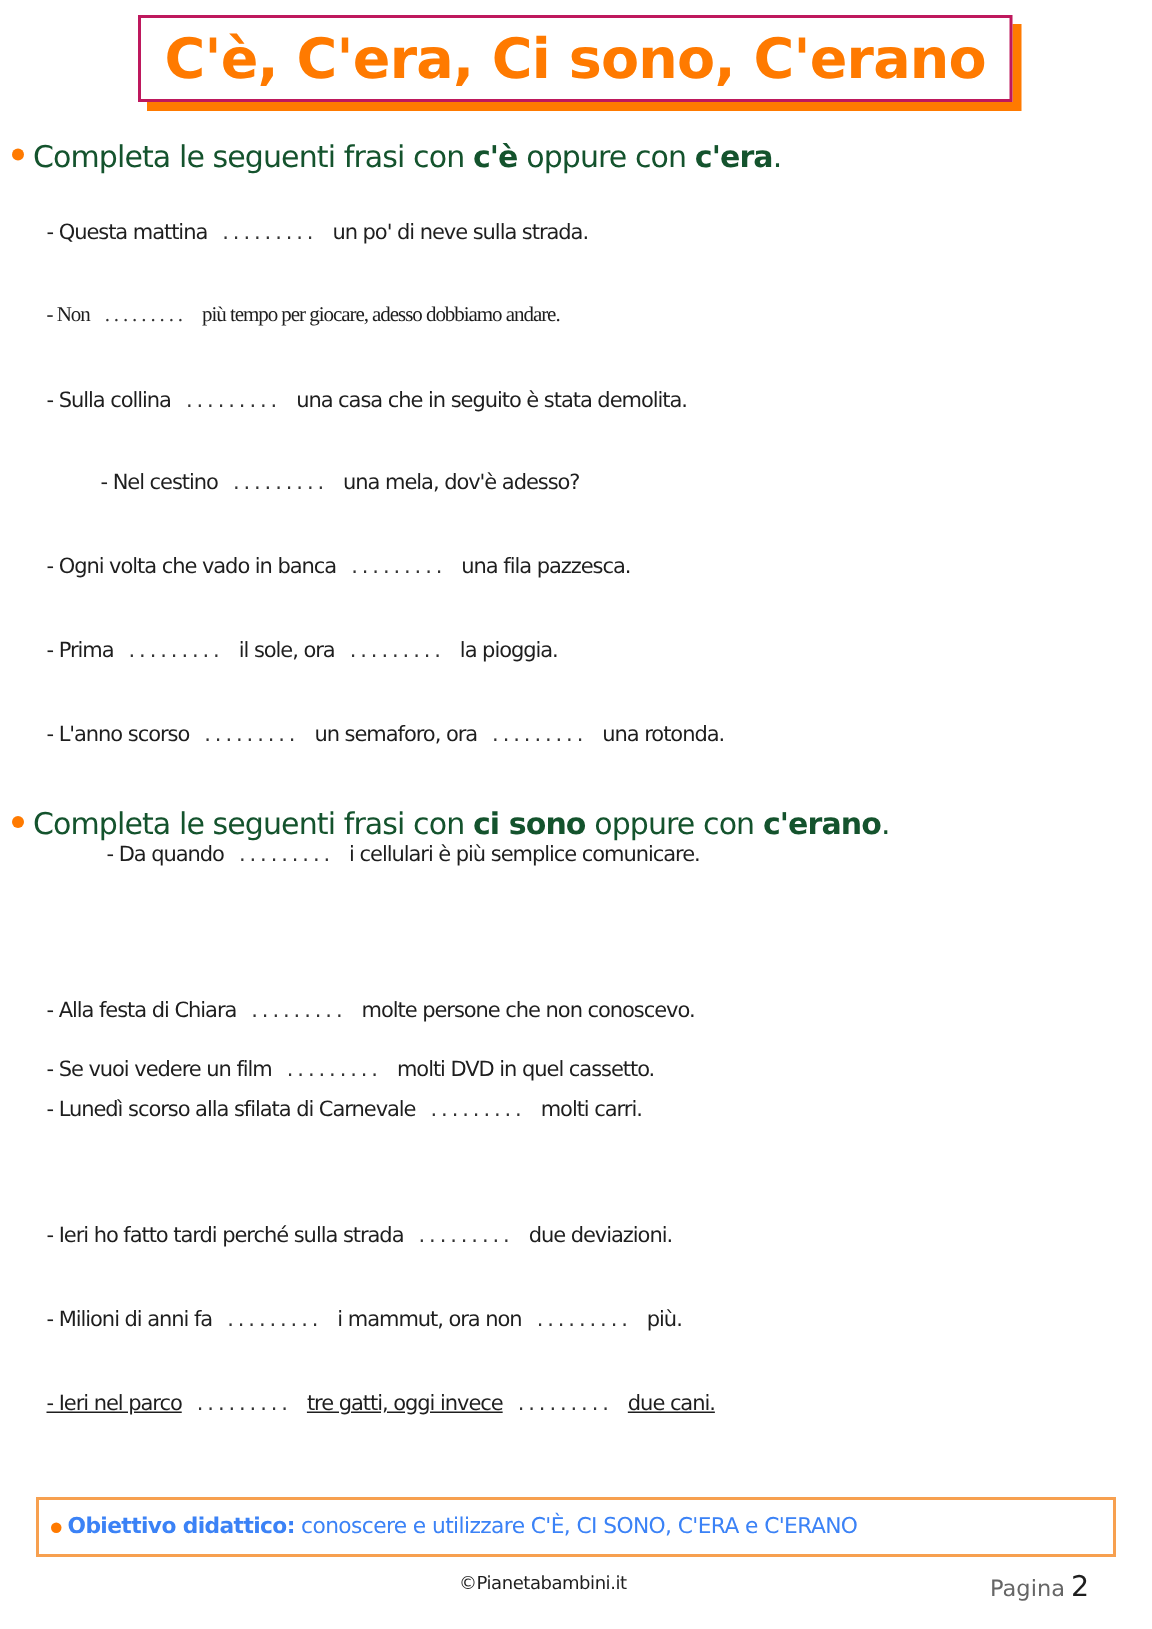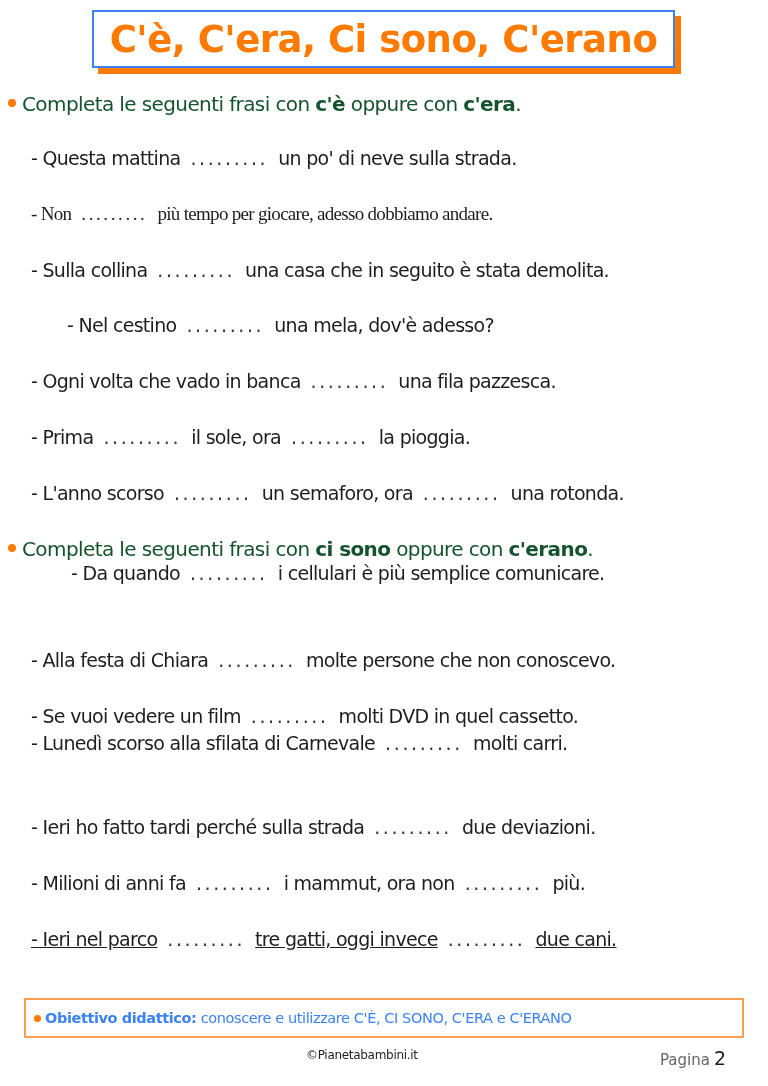--- a/index.html
+++ b/index.html
@@ -30,21 +30,21 @@
       height: 58px;
       background: #ff7a00;
     }
     .title-box {
       position: absolute;
       left: 0;
       top: 0;
       width: 579px;
       height: 54px;
       background: #ffffff;
-      border: 2px solid #3b82f6;
+      border: 2px solid #be185d;
       display: flex;
       align-items: center;
       justify-content: center;
     }
     .title-text {
       font-family: "DejaVu Sans", sans-serif;
       font-weight: bold;
       font-size: 37px;
       color: #ff7a00;
       letter-spacing: -0.5px;
@@ -66,21 +66,21 @@
       height: 8px;
       border-radius: 50%;
       background: #ff7a00;
       margin-right: 6px;
       margin-top: -2px;
     }
     .bold { font-weight: bold; }
     .item {
       position: absolute;
       left: 31px;
-      font-size: 19px;
+      font-size: 14px;
       letter-spacing: -0.7px;
       white-space: nowrap;
       color: #1e1e1e;
     }
     .gap {
       display: inline-block;
       letter-spacing: 2.6px;
       margin: 0 10px;
       color: #333;
     }
@@ -173,21 +173,21 @@
 </div>
 
 <div class="section-head" style="top:537px;">
   <span class="bullet"></span>
   <span>Completa le seguenti frasi con </span>&nbsp;<span class="bold">ci sono</span>&nbsp;<span> oppure con </span>&nbsp;<span class="bold">c'erano</span><span>.</span>
 </div>
 
 <div class="item" style="top:562px;margin-left:40px;">
   <span>- Da quando</span><span class="gap">.........</span><span>i cellulari è più semplice comunicare.</span>
 </div>
-<div class="item" style="top:649px;text-align:right;">
+<div class="item" style="top:666px;text-align:right;">
   <span>- Alla festa di Chiara</span><span class="gap">.........</span><span>molte persone che non conoscevo.</span>
 </div>
 <div class="item" style="top:705px;">
   <span>- Se vuoi vedere un film</span><span class="gap">.........</span><span>molti DVD in quel cassetto.</span>
 </div>
 <div class="item" style="top:732px;">
   <span>- Lunedì scorso alla sfilata di Carnevale</span><span class="gap">.........</span><span>molti carri.</span>
 </div>
 <div class="item" style="top:816px;">
   <span>- Ieri ho fatto tardi perché sulla strada</span><span class="gap">.........</span><span>due deviazioni.</span>

